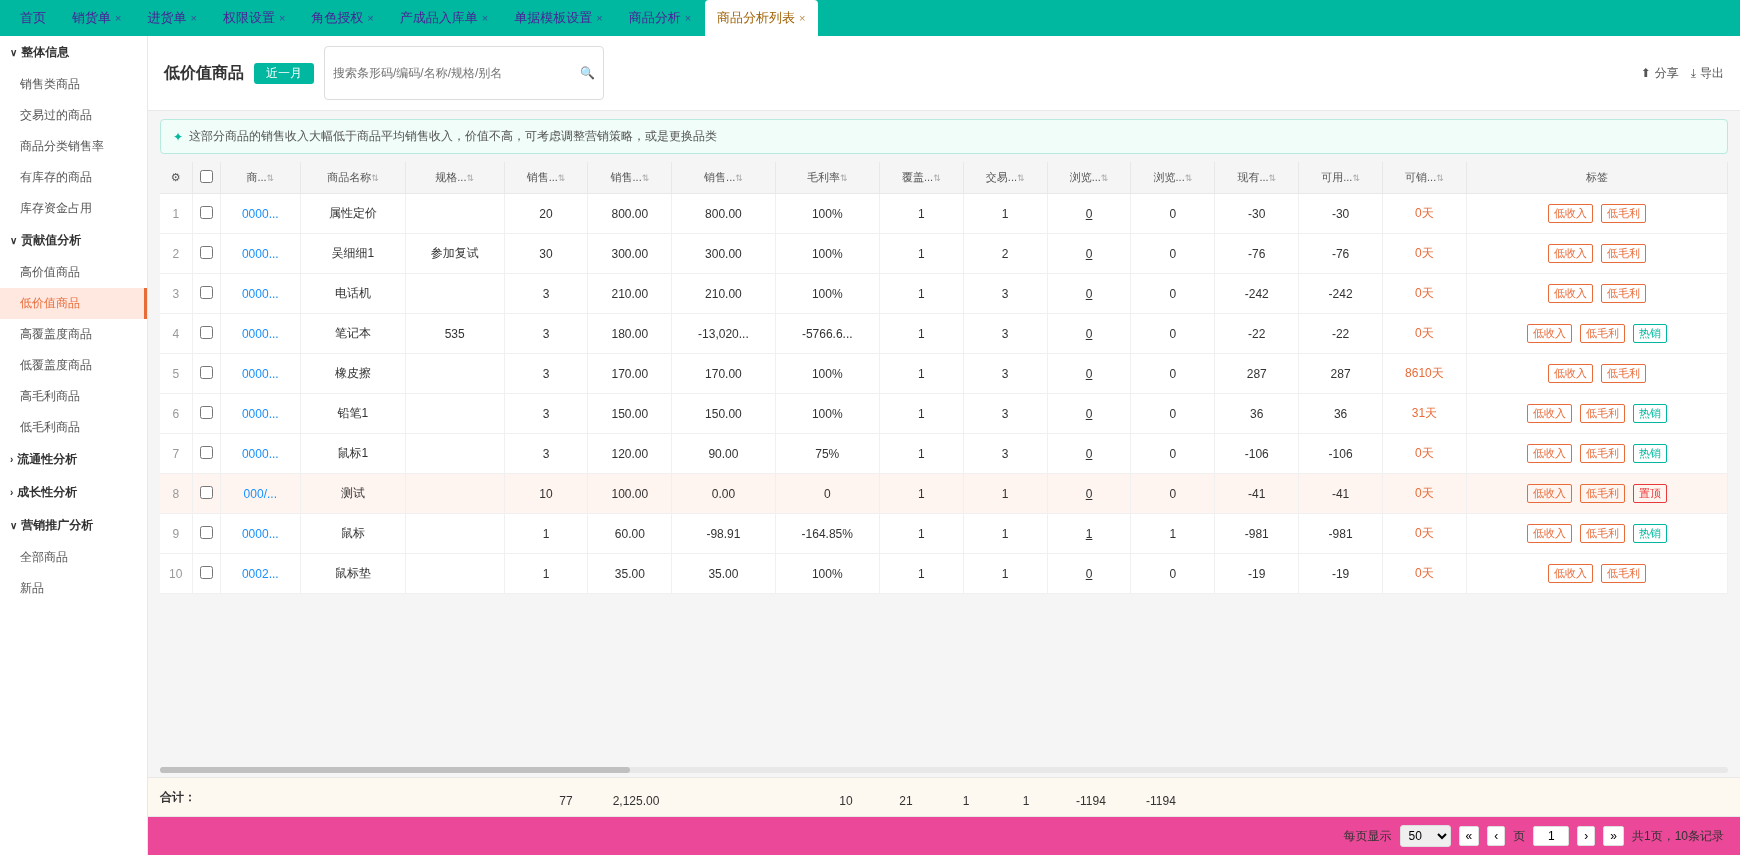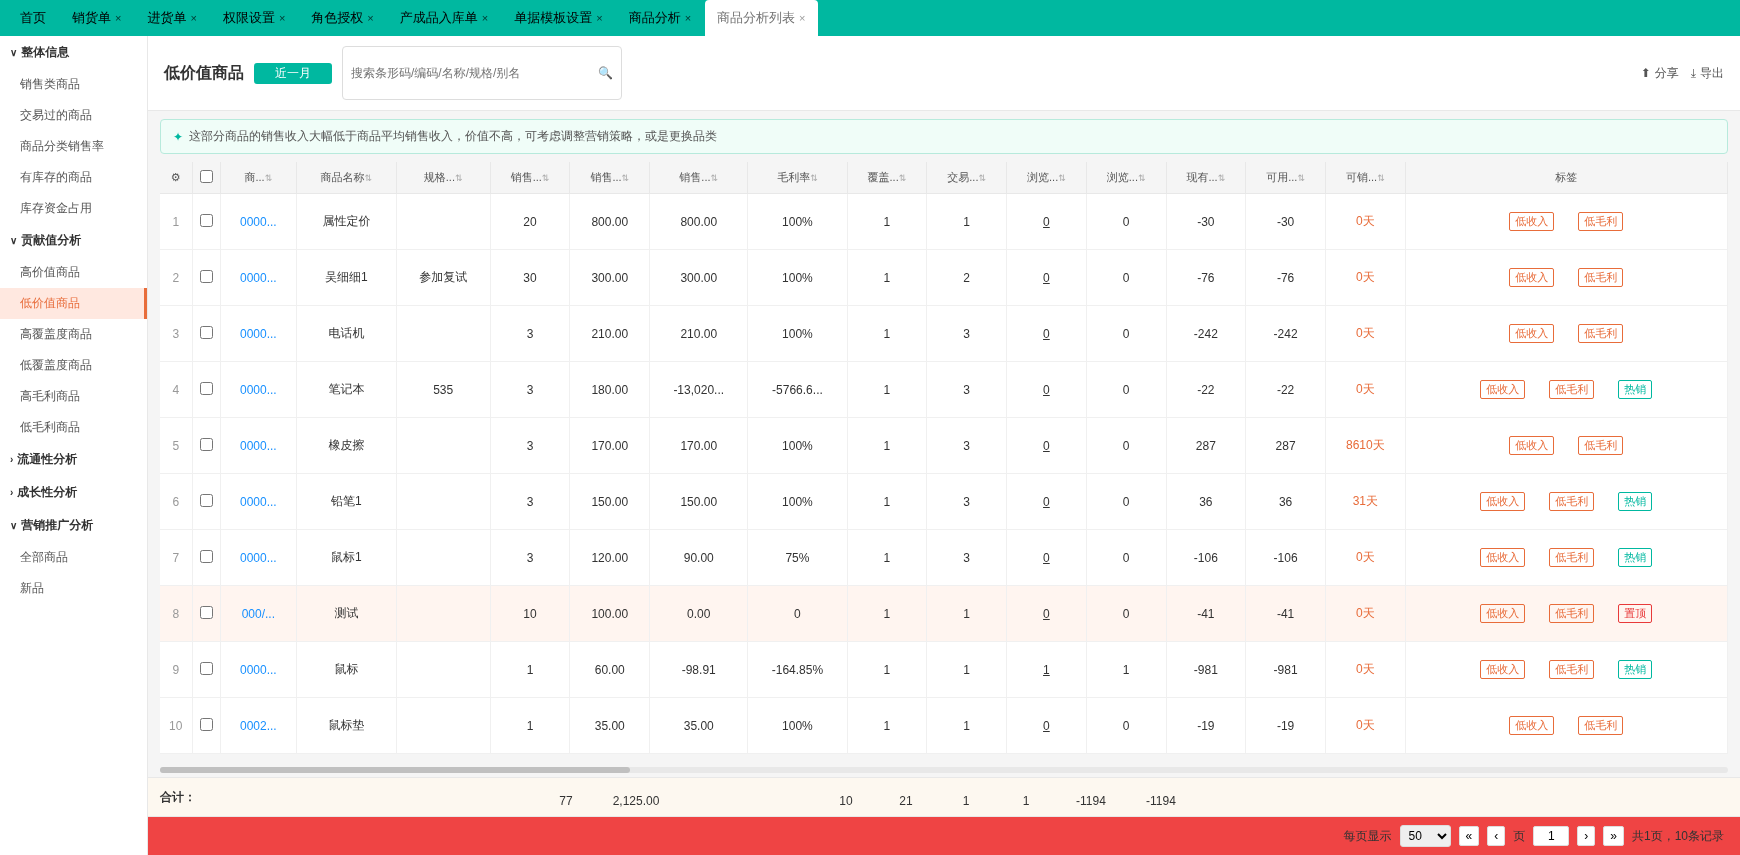--- a/index.html
+++ b/index.html
@@ -8,33 +8,33 @@
     
     .top-nav {
       background: #00b8a0;
       height: 36px;
       display: flex;
       align-items: center;
       padding: 0 8px;
       gap: 2px;
     }
     .nav-tab {
-      color: #000000;
+      color: #4c1d95;
       padding: 0 12px;
       height: 36px;
       display: flex;
       align-items: center;
       cursor: pointer;
       font-size: 13px;
       white-space: nowrap;
       gap: 4px;
     }
     .nav-tab.active {
       background: #fff;
-      color: #737373;
+      color: #a16207;
       border-radius: 4px 4px 0 0;
     }
     .nav-tab .close-x {
       font-size: 11px;
       opacity: 0.7;
     }
 
     
     .main-layout {
       display: flex;
@@ -94,21 +94,21 @@
       flex-shrink: 0;
     }
     .content-title {
       font-size: 16px;
       font-weight: bold;
       color: #333;
     }
     .filter-tag {
       background: #00b8a0;
       color: #fff;
-      padding: 2px 21px;
+      padding: 2px 12px;
       border-radius: 3px;
       font-size: 12px;
     }
     .search-box {
       display: flex;
       align-items: center;
       border: 1px solid #ddd;
       border-radius: 4px;
       padding: 19px 8px;
       gap: 4px;
@@ -190,21 +190,21 @@
       border-right: 1px solid #f0f0f0;
       white-space: nowrap;
     }
     table tbody tr.highlight { background: #fff5f0; }
 
     .tag {
       display: inline-block;
       padding: 1px 5px;
       border-radius: 2px;
       font-size: 11px;
-      margin: 12px;
+      margin: 4px;
     }
     .tag-orange { color: #e86c3a; border: 1px solid #e86c3a; }
     .tag-red { color: #e83a3a; border: 1px solid #e83a3a; }
     .tag-green { color: #00b8a0; border: 1px solid #00b8a0; }
 
     .days-text { color: #e86c3a; text-align: right; }
     .underline-link { text-decoration: underline; color: #333; cursor: pointer; }
 
     
     .table-footer {
@@ -223,21 +223,21 @@
       flex: 1;
     }
     .footer-val {
       text-align: center;
       padding: 0 6px;
       margin-top: 8px;
     }
 
     
     .pagination {
-      background: #ef4444;
+      background: #ec4899;
       border-top: 1px solid #e8e8e8;
       padding: 8px 16px;
       display: flex;
       align-items: center;
       justify-content: flex-end;
       gap: 8px;
       flex-shrink: 0;
       font-size: 12px;
     }
     .page-size-select {

